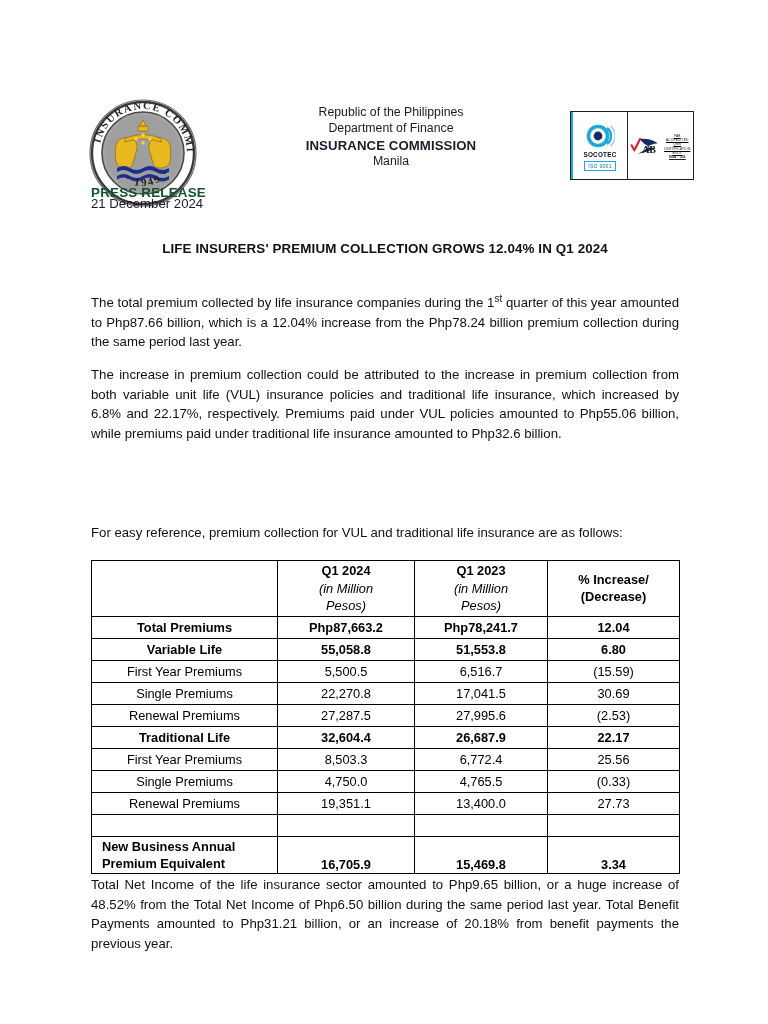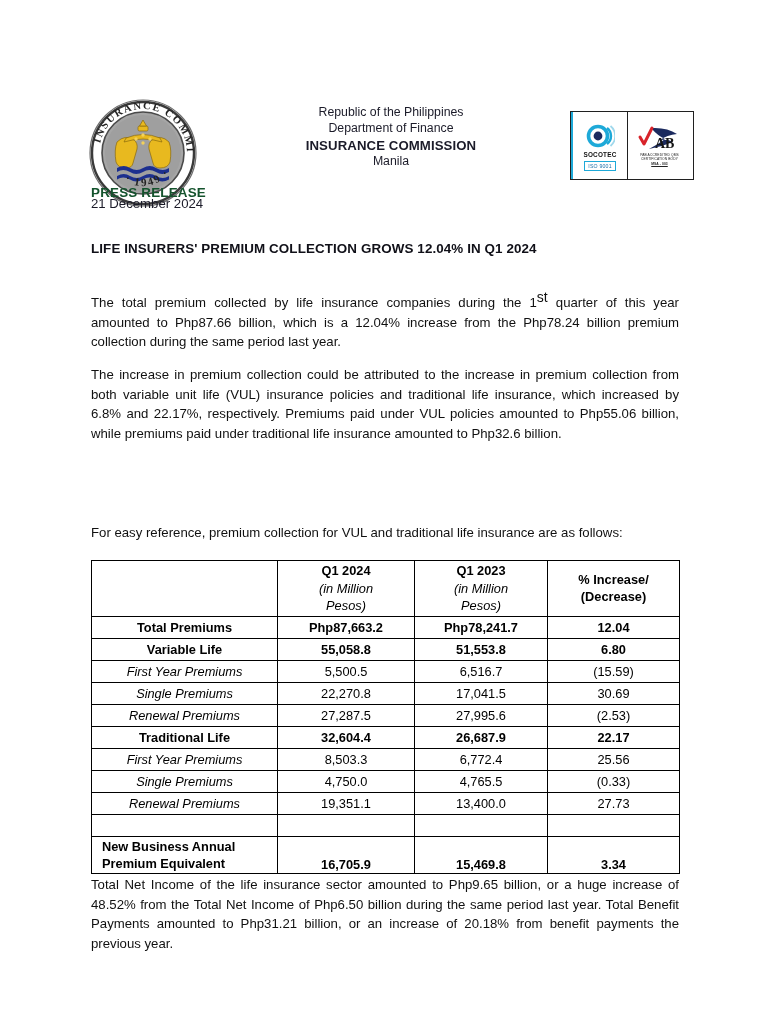--- a/index.html
+++ b/index.html
@@ -79,23 +79,24 @@
     border-left: 2px solid #1ea9d8;
     display: flex;
     flex-direction: column;
     align-items: center;
     justify-content: center;
     padding-top: 2px;
   }
   .cert-right {
     width: 63px;
     display: flex;
-    flex-direction: column;
+    flex-direction: row;
     align-items: center;
     justify-content: center;
+    text-decoration: underline;
   }
   .socotec-mark { width: 30px; height: 27px; }
   .socotec-word {
     font-size: 6.4px;
     font-weight: bold;
     letter-spacing: .2px;
     color: #111;
     margin-top: 1px;
   }
   .socotec-iso {
@@ -132,37 +133,38 @@
     left: 91px;
     top: 196px;
     font-size: 13.2px;
     color: #1b1b29;
   }
   .headline {
     position: absolute;
     left: 91px;
     top: 241px;
     width: 588px;
+    text-align: center;
     font-size: 13.4px;
     font-weight: bold;
     letter-spacing: .1px;
     color: #101018;
   }
 
   .para {
     position: absolute;
     left: 91px;
     width: 588px;
     font-size: 13.2px;
     line-height: 19.6px;
     text-align: justify;
     text-justify: inter-word;
     color: #111111;
   }
-  .para sup { font-size: 14px; vertical-align: super; line-height: 0; }
+  .para sup { font-size: 10px; vertical-align: super; line-height: 0; }
   #para1 { top: 280px; }
   #para2 { top: 352px; }
   #para3 { top: 457px; }
   #para4 { top: 510px; }
   #para5 { top: 862px; }
 
   
   .tbl-wrap {
     position: absolute;
     left: 91px;
@@ -197,21 +199,20 @@
     display: block;
     font-style: italic;
     font-weight: normal;
   }
   .lbl {
     text-align: center;
     font-weight: bold;
   }
   .lbl-it {
     text-align: center;
-    font-style: italic;
     font-weight: normal;
   }
   .num {
     text-align: center;
     padding-right: 8px;
   }
   .num.b { font-weight: bold; }
   .pct {
     text-align: center;
   }

